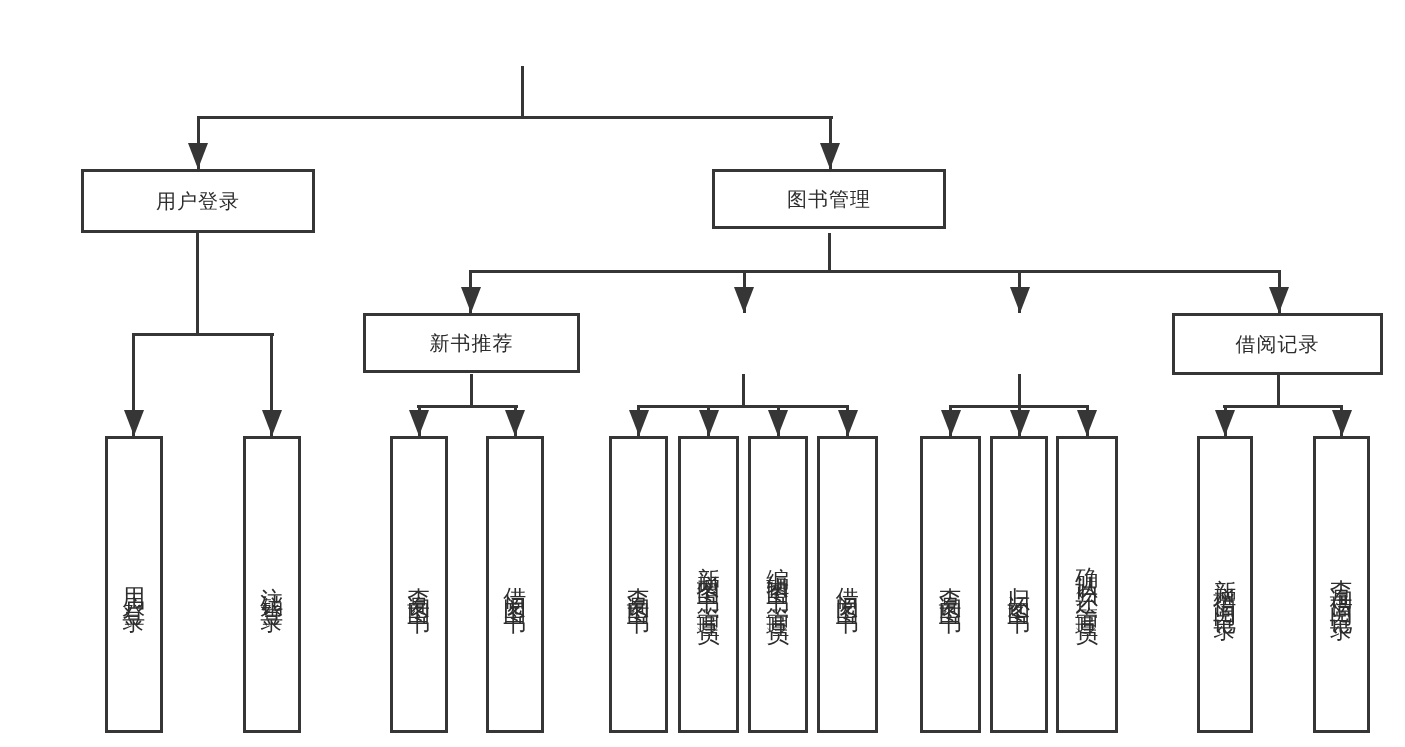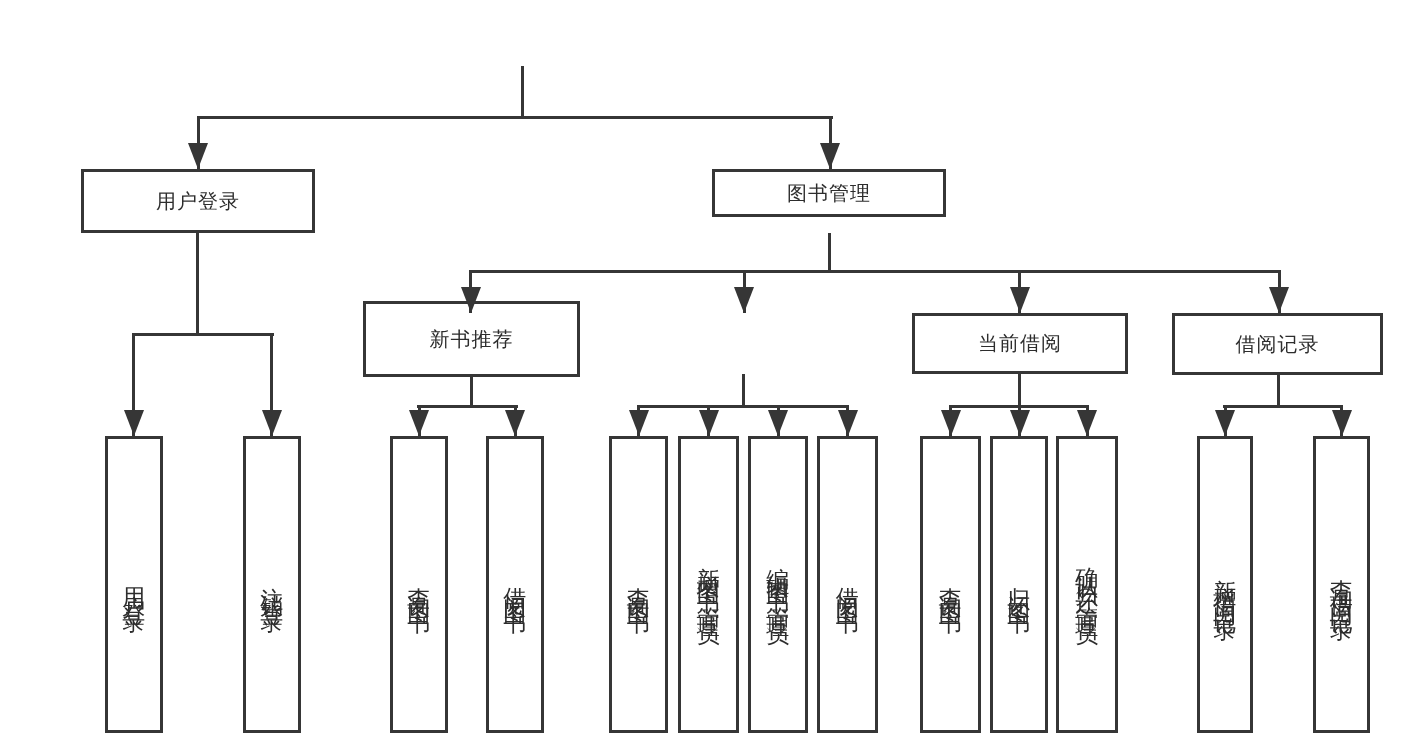--- a/index.html
+++ b/index.html
@@ -40,32 +40,29 @@
 </head>
 <body>
 
 <div id="canvas">
 
 
   <div class="box" style="left:81px; top:169px; width:234px; height:64px;">
     <span>用户登录</span>
   </div>
 
-  <div class="box" style="left:712px; top:169px; width:234px; height:48px;">
+  <div class="box" style="left:712px; top:169px; width:234px; height:60px;">
     <span>图书管理</span>
   </div>
 
-  <div class="box" style="left:363px; top:301px; width:217px; height:76px;">
+  <div class="box" style="left:363px; top:313px; width:217px; height:60px;">
     <span>新书推荐</span>
   </div>
 
 
-  <div class="box" style="left:912px; top:313px; width:216px; height:61px;">
-    <span>当前借阅</span>
-  </div>
 
   <div class="box" style="left:1172px; top:313px; width:211px; height:62px;">
     <span>借阅记录</span>
   </div>
 
   <div class="leaf" style="left:105px; width:58px;">
     <span class="vtext">用户登录</span>
   </div>
   <div class="leaf" style="left:243px; width:58px;">
     <span class="vtext">注销登录</span>

